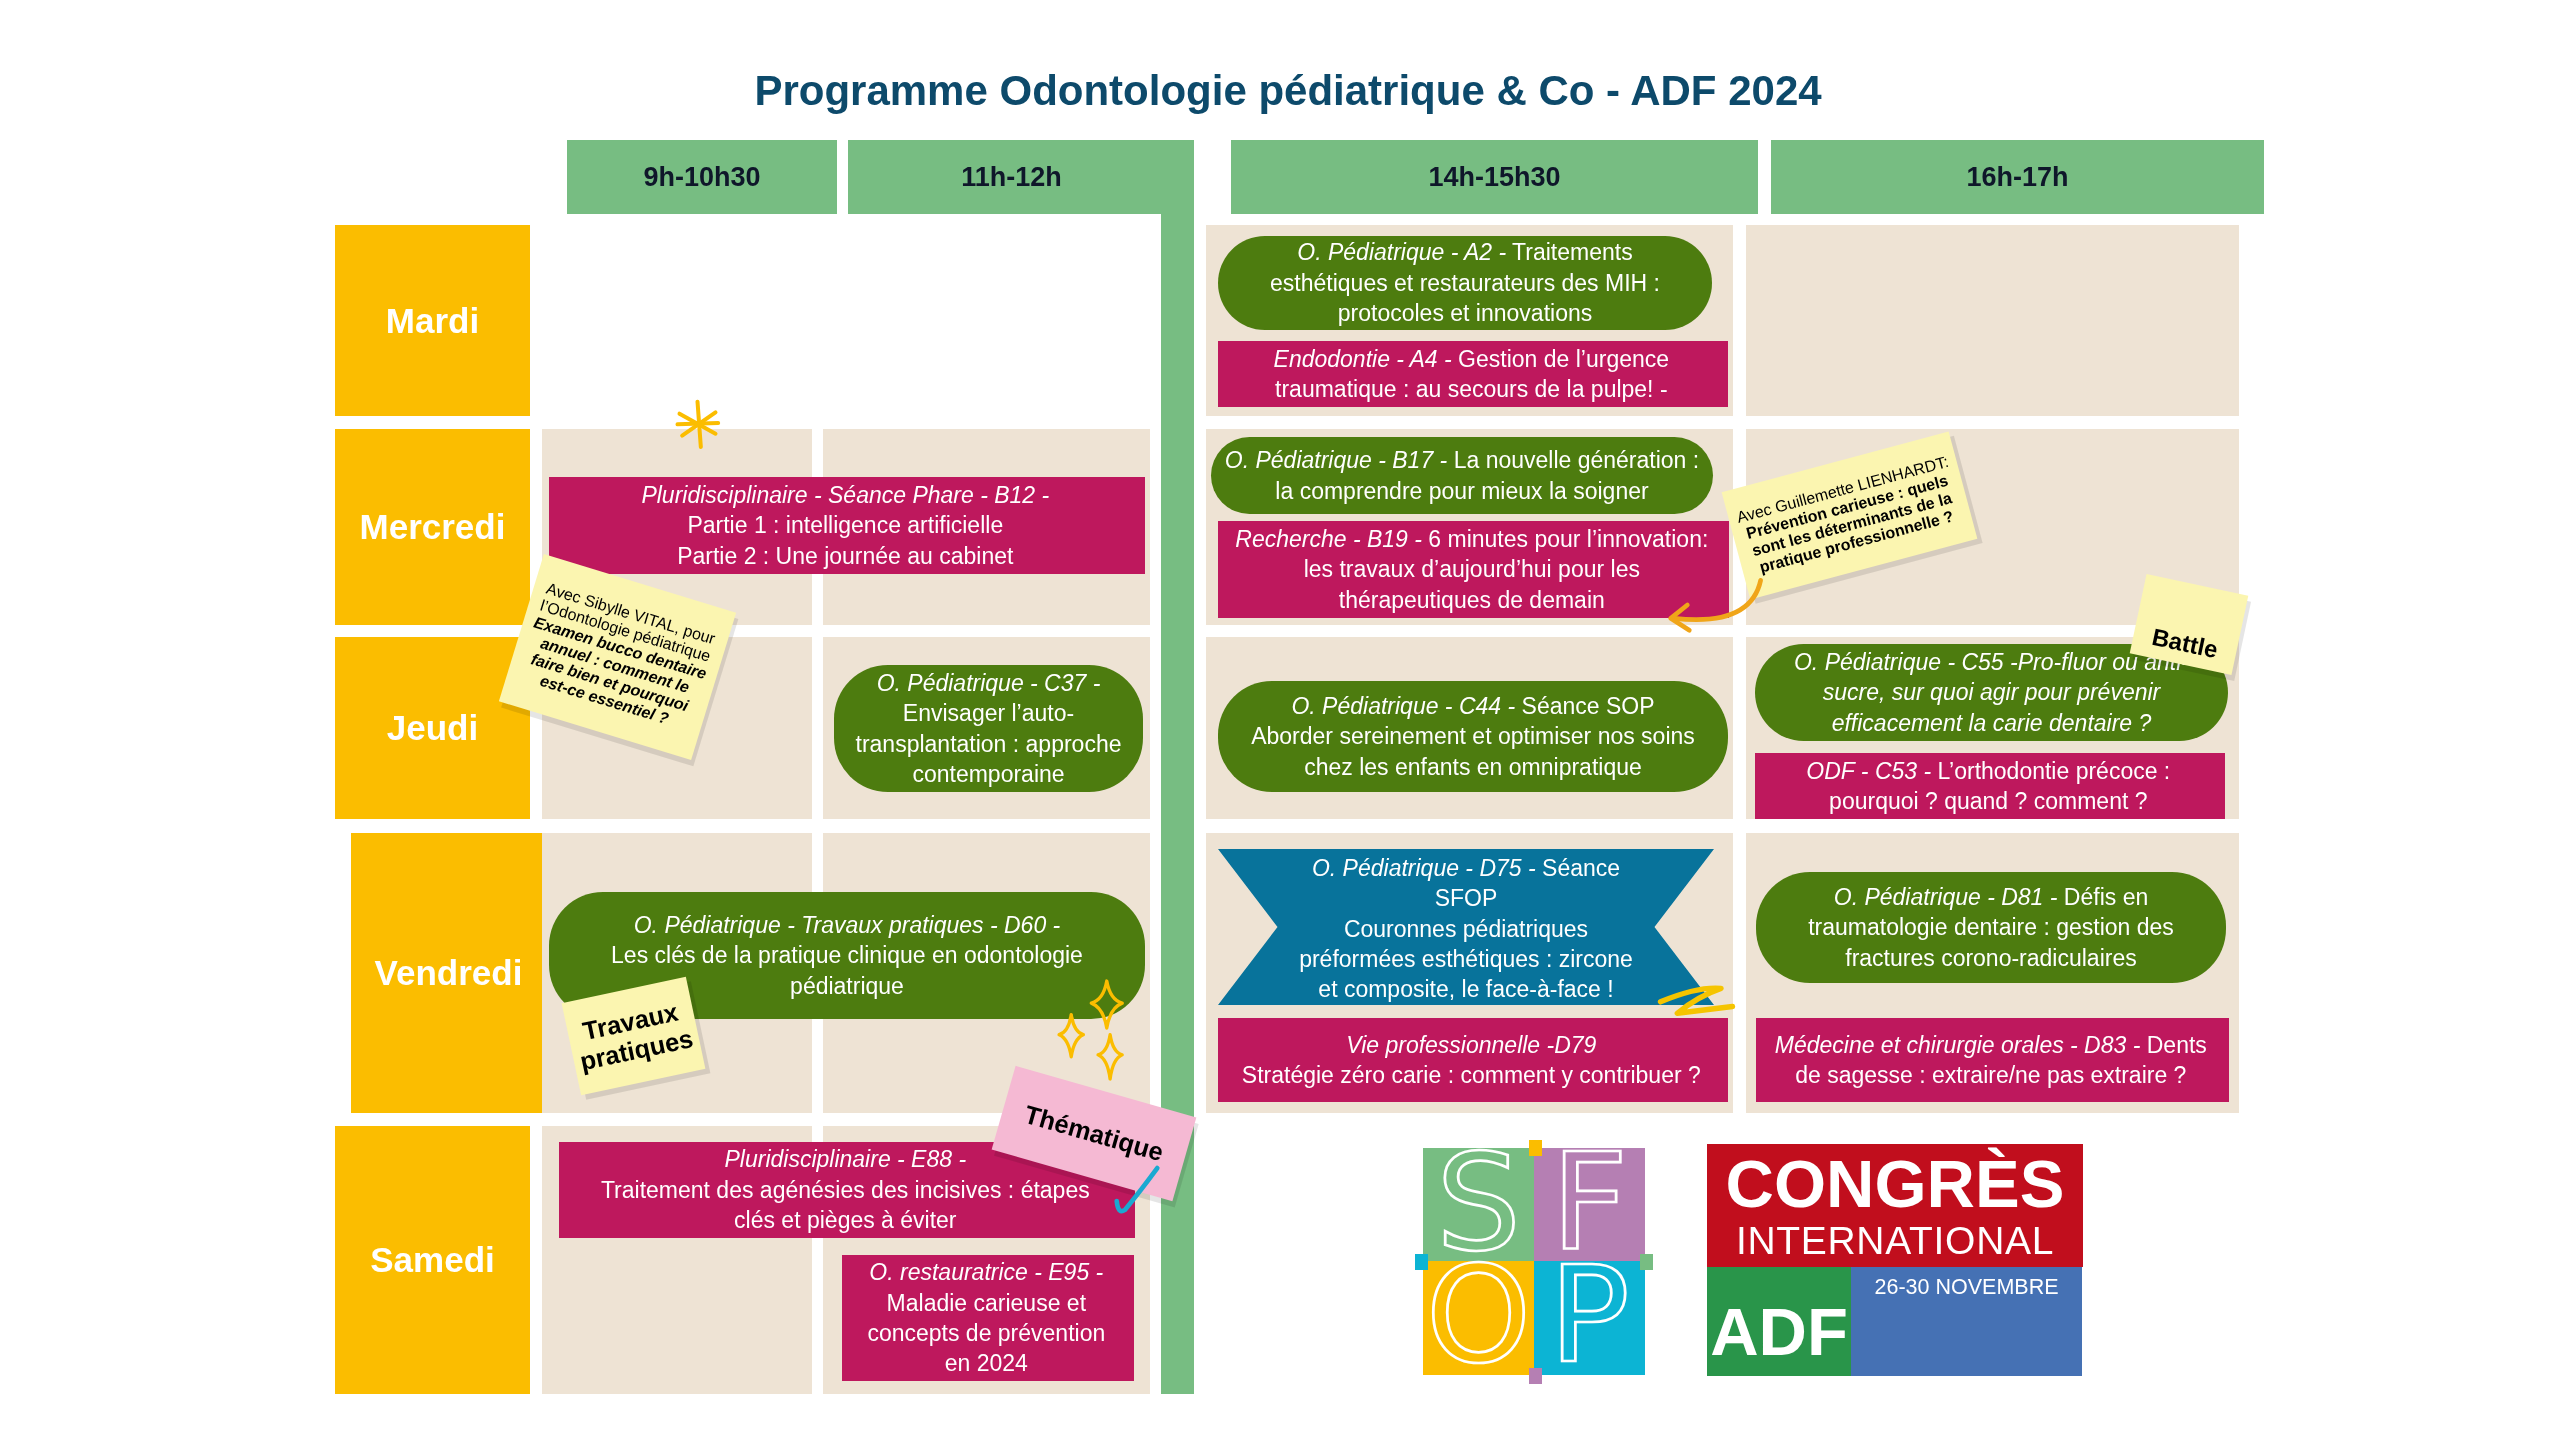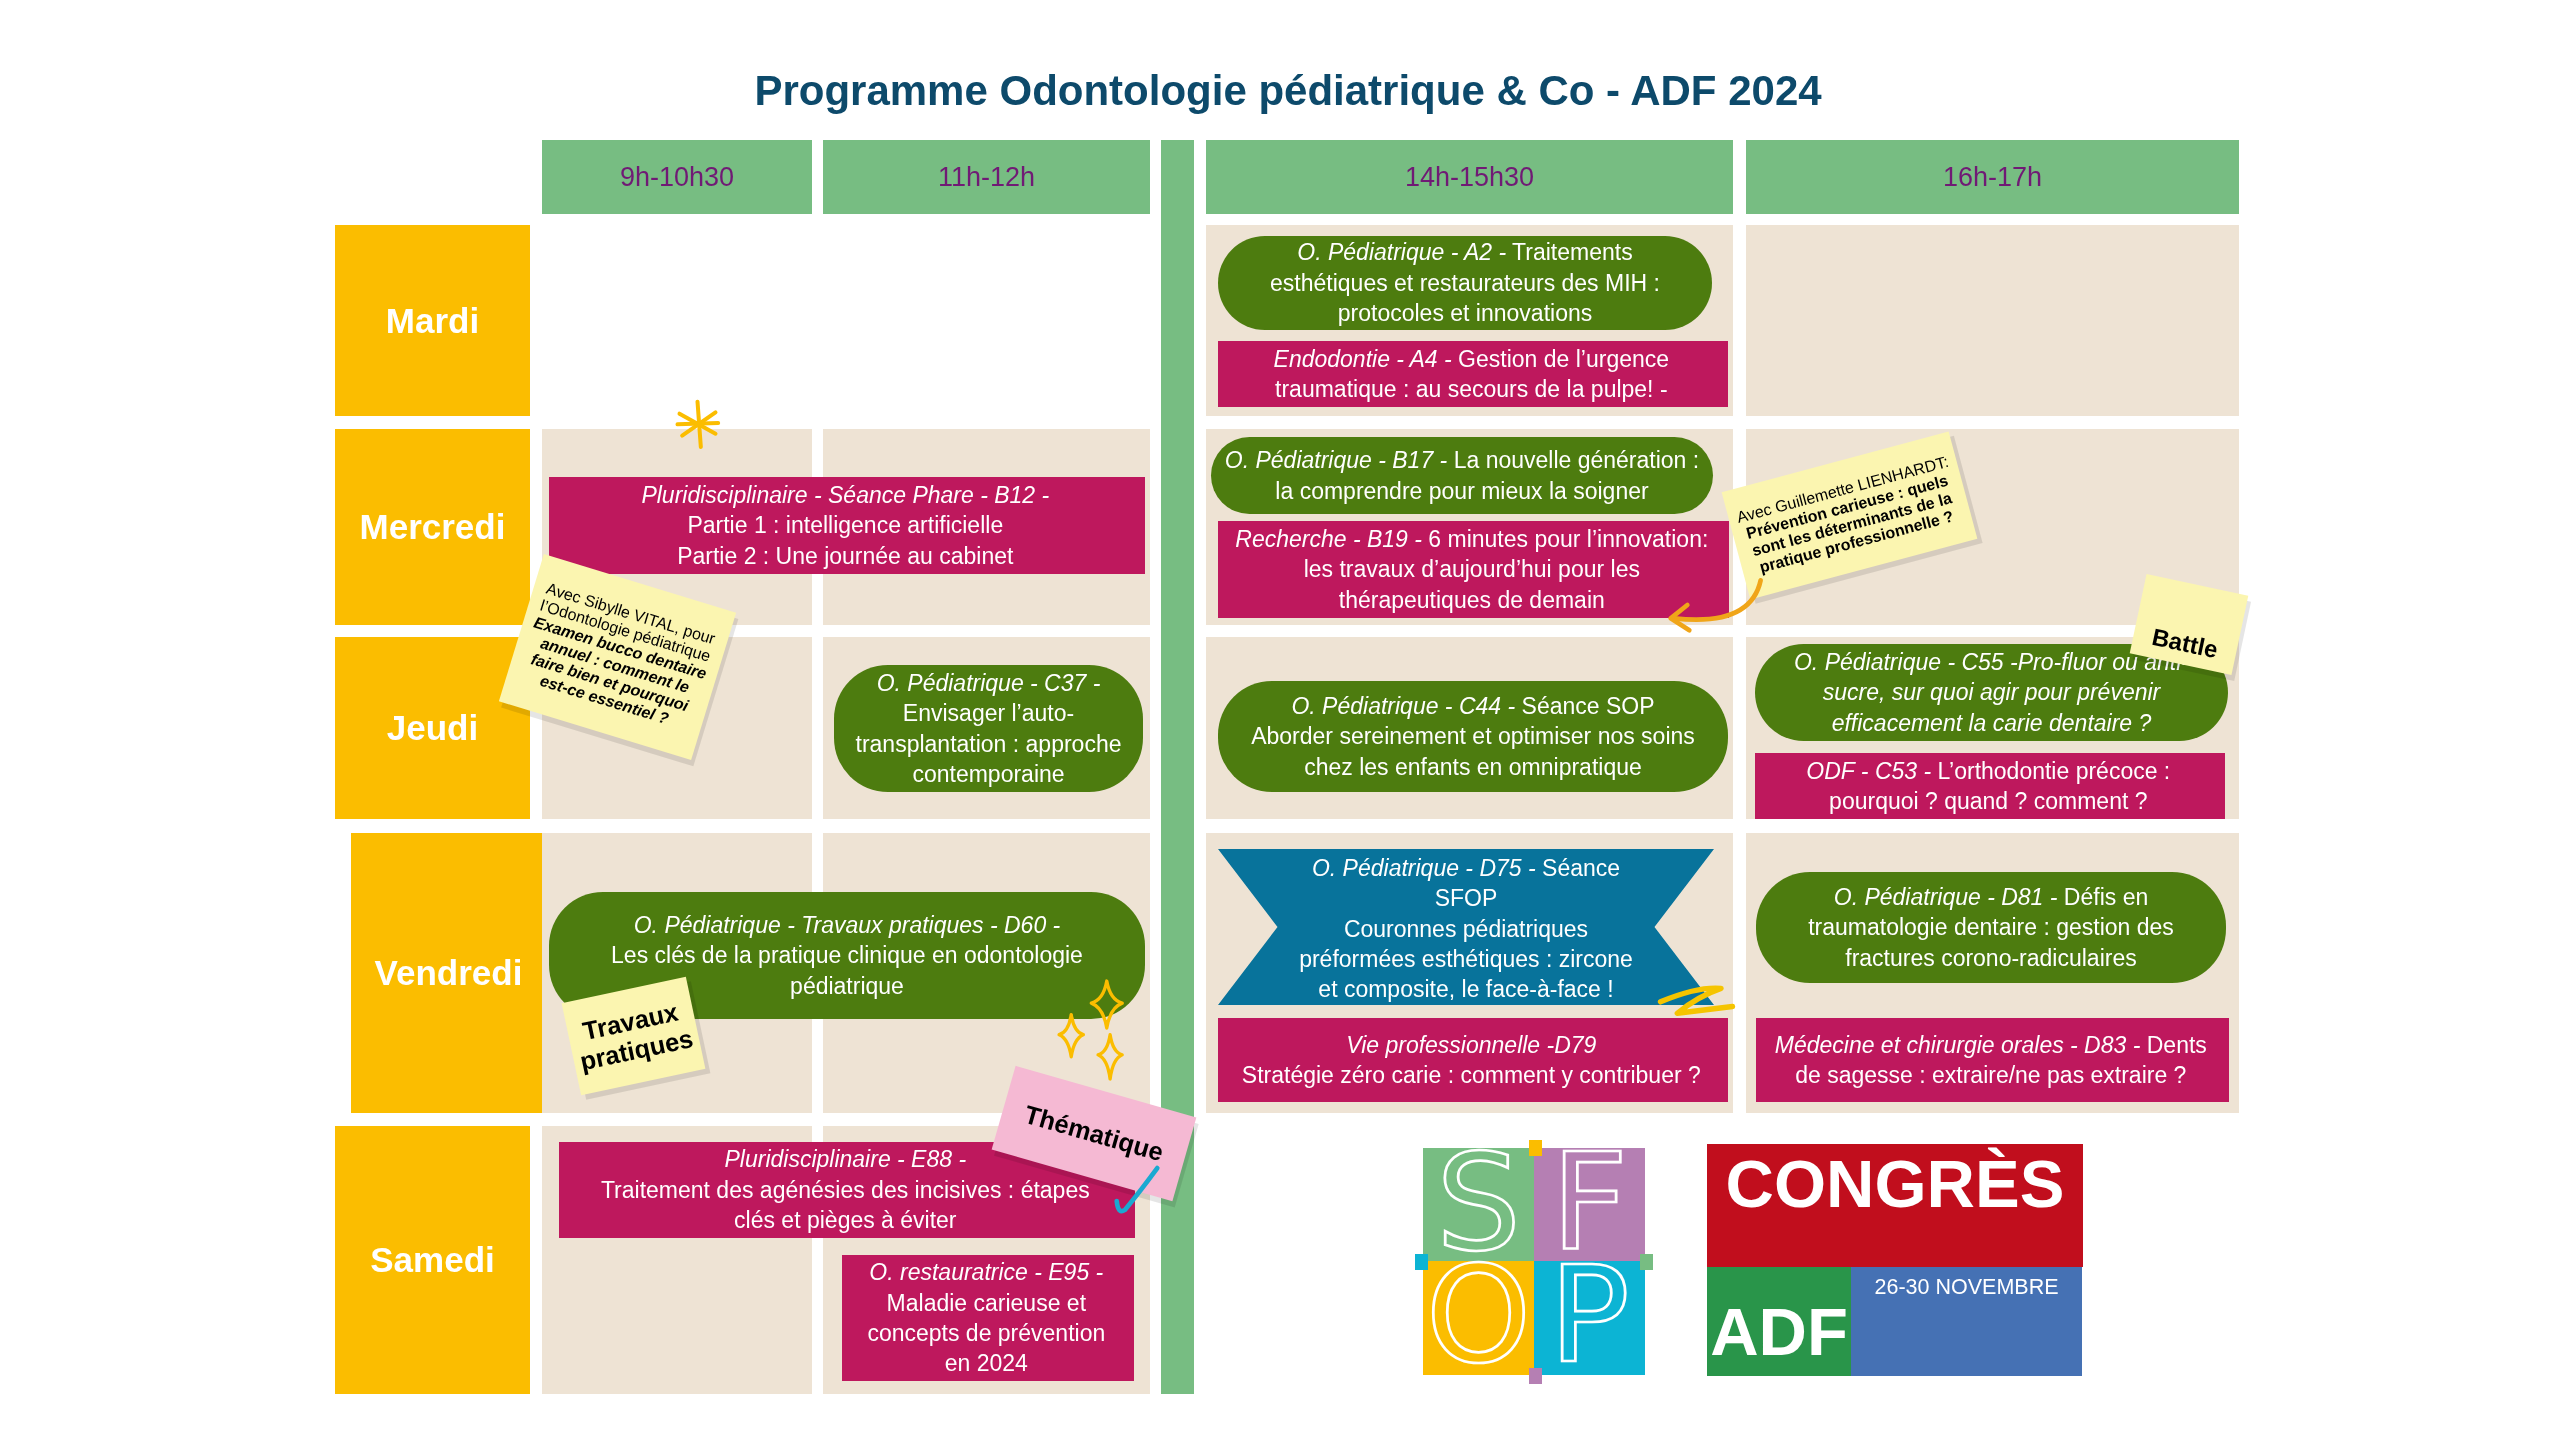--- a/index.html
+++ b/index.html
@@ -1,22 +1,22 @@
 <!DOCTYPE html>
 <html style="font-size:10.7px"><head>
 <meta charset="utf-8">
 <style>
   html, body { margin:0; padding:0; }
   body { width:2576px; height:1449px; background:#ffffff; position:relative; overflow:hidden;
          font-family:"Liberation Sans", "DejaVu Sans", sans-serif; }
   .abs { position:absolute; box-sizing:border-box; }
   .title { left:0; width:2576px; top:67px; text-align:center; font-size:42px; font-weight:bold;
            color:#0d4a6b; letter-spacing:0px; }
-  .hdr { background:#77bd82; color:#701a75; font-size:27px; font-weight:normal; display:flex;
-         align-items:center; justify-content:center; }
+  .hdr { background:#77bd82; color:#0f172a; font-size:27px; font-weight:bold; display:flex;
+         align-items:center; justify-content:center;margin-left:25px; }
   .day { background:#fbbd00; color:#ffffff; font-size:35px; font-weight:bold; display:flex;
          align-items:center; justify-content:center; }
   .cell { background:#eee3d4; }
   .divider { background:#77bd82; }
   .ev { display:flex; flex-direction:column; align-items:center; justify-content:center;
         text-align:center; color:#ffffff; font-size:23px; line-height:1.32; padding:4px 9.4px; }
   .ev.green { background:#4d7c0f; border-radius:54px; }
   .ev.purple { background:#be185d;padding-left:6px; }
   .ev.blue { background:#08739b; clip-path:polygon(0 0,100% 0,88% 50%,100% 100%,0 100%,12% 50%); }
   .ev .line { display:block; }
@@ -246,16 +246,17 @@
   <div class="abs" style="left:0;top:114px;width:13.4px;height:16px;background:#0cb4d4;"></div>
   <div class="abs" style="left:225px;top:114px;width:13.4px;height:16px;background:#77bd82;"></div>
   <div class="abs" style="left:114px;top:228px;width:13.4px;height:16px;background:#b57fb3;"></div>
 </div>
 
 <div class="abs" style="left:1707px;top:1144px;width:376px;height:231px;">
   <div class="abs" style="left:0;top:0;width:376px;height:123px;background:#c10e1d;"></div>
   <div class="abs" style="left:0;top:123px;width:144px;height:109px;background:#29954a;"></div>
   <div class="abs" style="left:144px;top:123px;width:231px;height:109px;background:#4571b4;"></div>
   <div class="abs" style="left:0;top:5.4px;width:376px;text-align:center;color:#fff;font-size:67px;font-weight:bold;line-height:70px;">CONGRÈS</div>
+  <div class="abs" style="left:0;top:75px;width:376px;text-align:center;color:#fff;font-size:39px;line-height:43px;letter-spacing:0.7px;">INTERNATIONAL</div>
   <div class="abs" style="left:0;top:154px;width:144px;text-align:center;color:#fff;font-size:67px;font-weight:bold;line-height:67px;">ADF</div>
   <div class="abs" style="left:144px;top:131px;width:231px;text-align:center;color:#fff;font-size:21.5px;line-height:24px;">26-30 NOVEMBRE</div>
 </div>
 
 
 </body></html>

